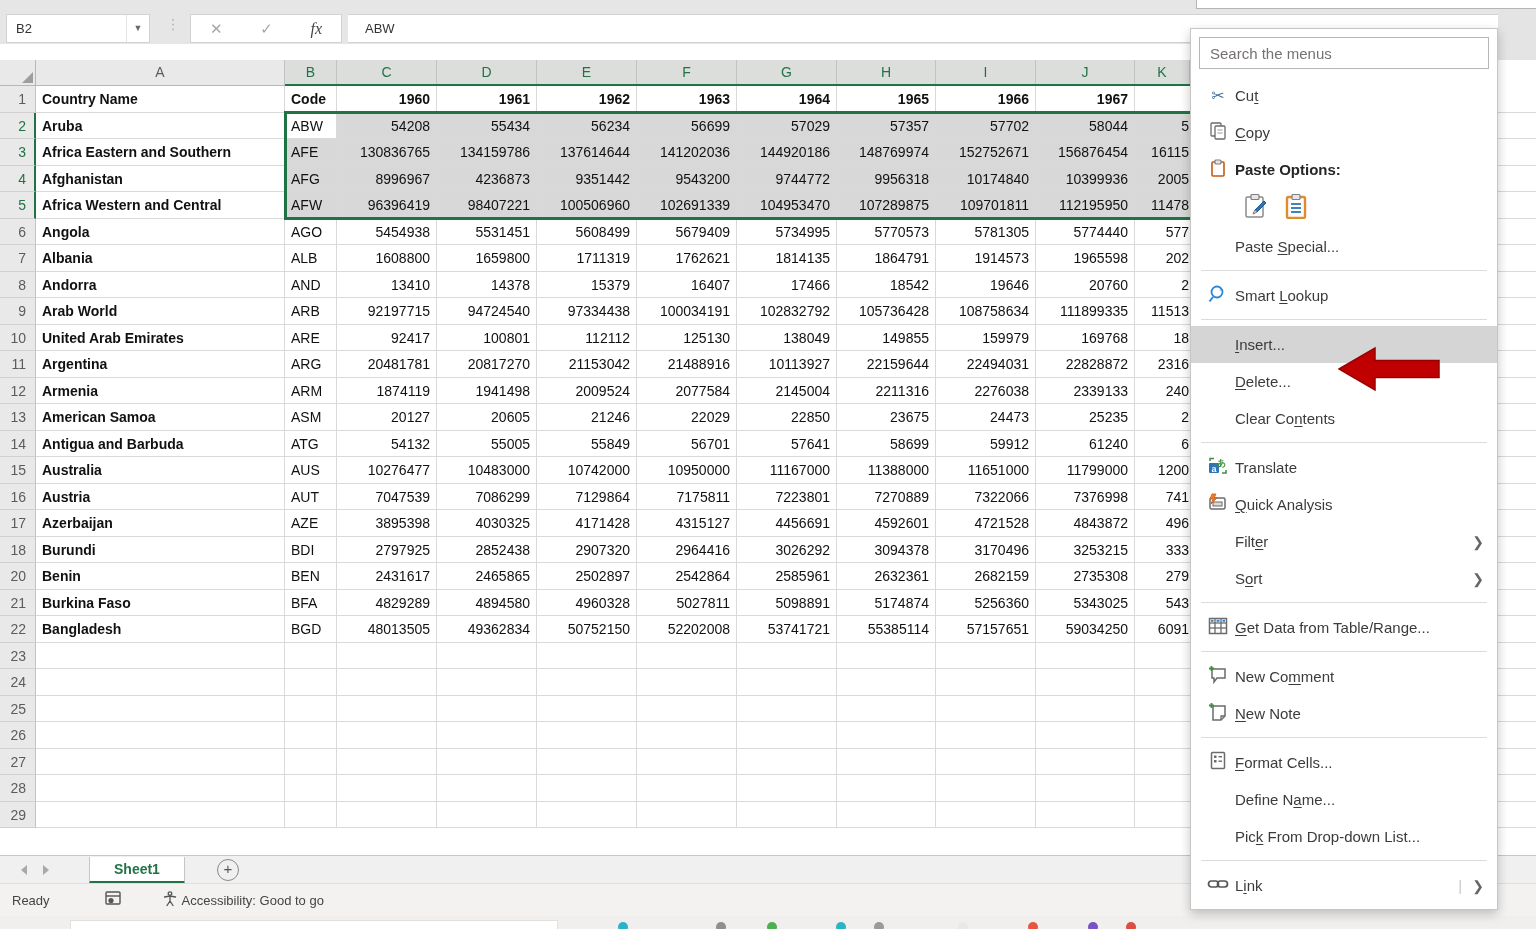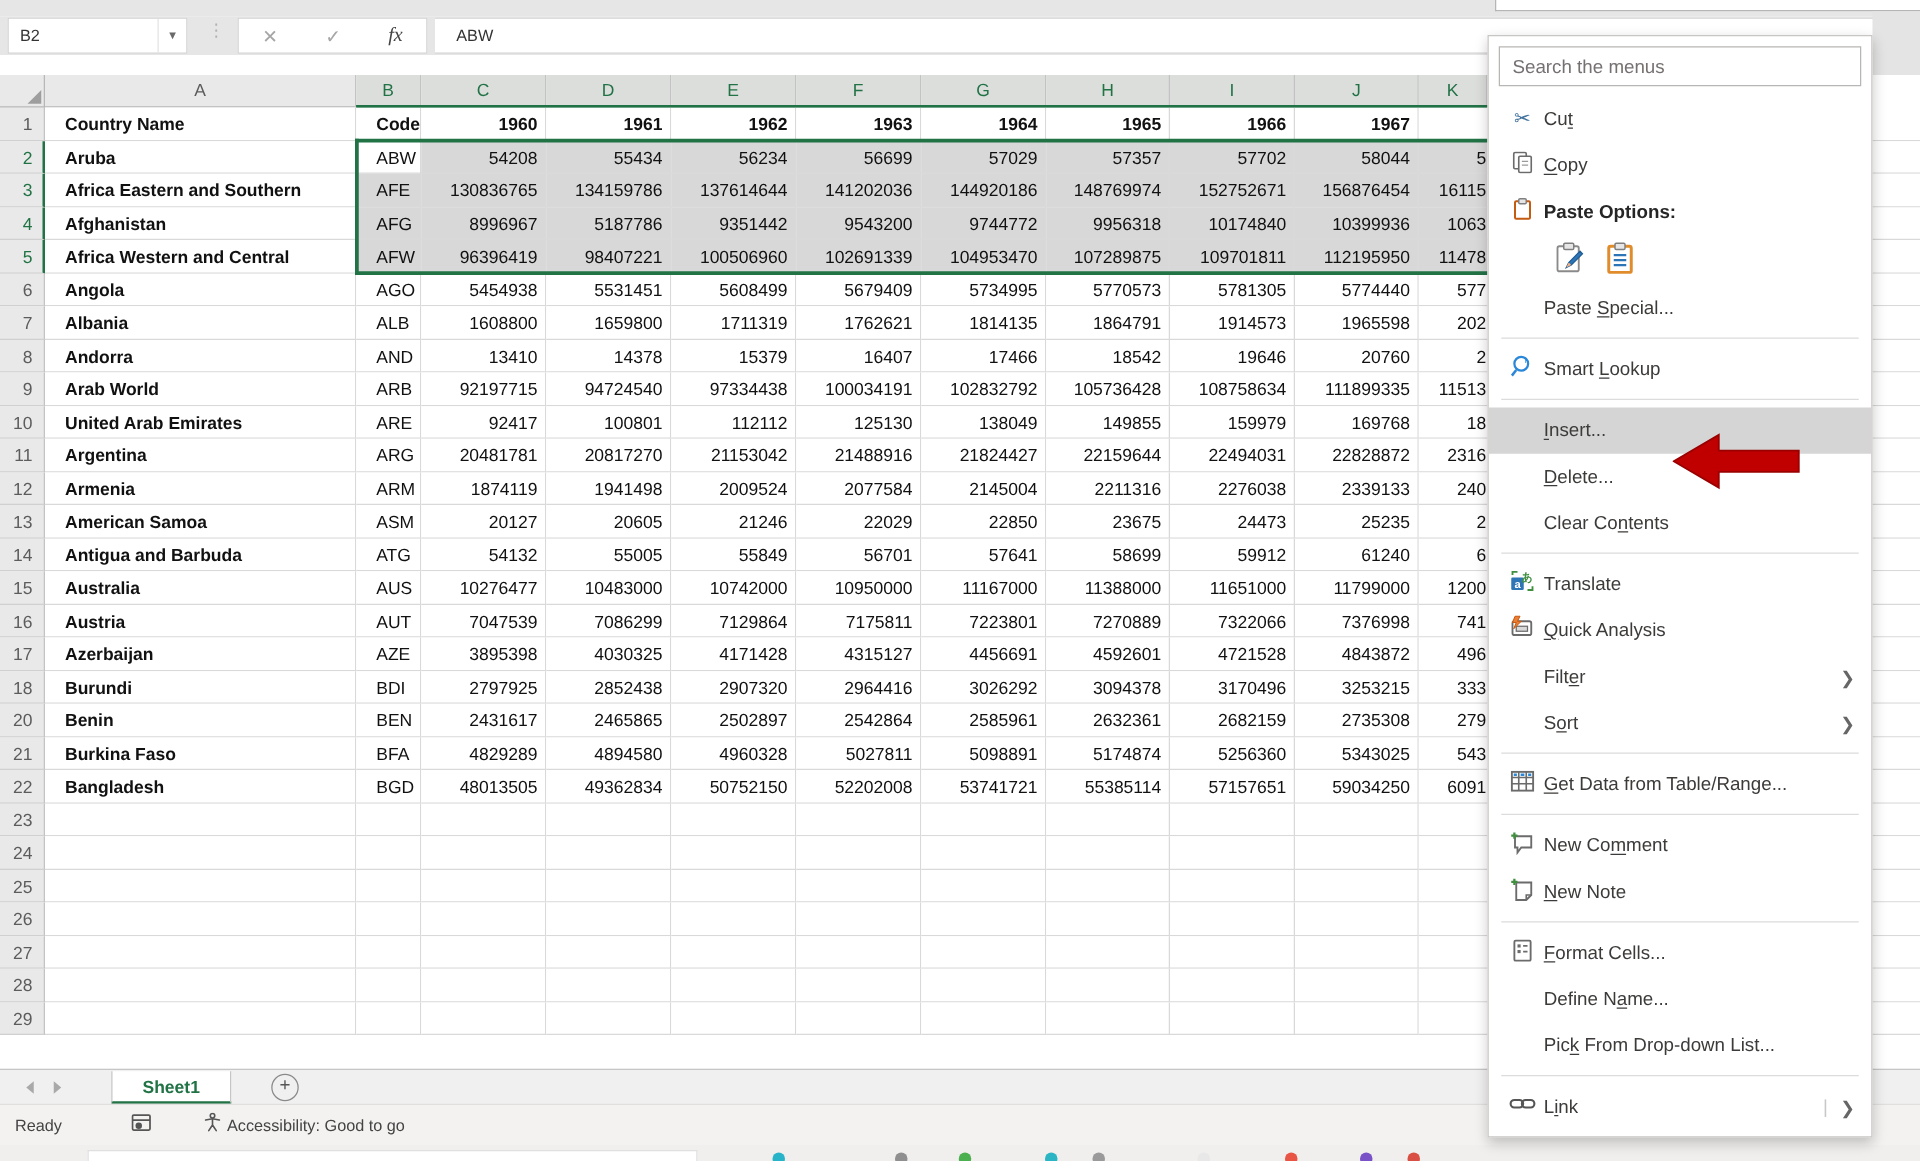--- a/index.html
+++ b/index.html
@@ -28,21 +28,21 @@
   .hdr-cell.selcol{background:#dcdedc;color:#217346;border-bottom:2px solid #217346;line-height:24px;}
   .corner{width:36px;background:#e9e9e9;border-right:1px solid #b7b7b7;border-bottom:1px solid #b7b7b7;box-sizing:border-box;position:relative;}
   .corner .tri{position:absolute;right:2px;bottom:2px;width:0;height:0;border-left:11px solid transparent;border-bottom:11px solid #9e9e9e;}
   .grid-row{display:flex;height:26.5px;box-sizing:border-box;}
   .row-hdr{width:36px;background:#e9e9e9;border-right:1px solid #c3c3c3;border-bottom:1px solid #d0d0d0;
            box-sizing:border-box;font-size:14px;color:#5c5c5c;text-align:right;padding-right:9px;line-height:26px;}
   .row-hdr.selrow{color:#217346;border-right:2px solid #217346;padding-right:8px;}
   .cell{background:#fff;border-right:1px solid #d9d9d9;border-bottom:1px solid #d9d9d9;box-sizing:border-box;
         font-size:14px;color:#111;line-height:26px;white-space:nowrap;overflow:hidden;}
   .cell.num{text-align:right;padding-right:6px;}
-  .cell.txt{padding-left:16px;}
+  .cell.txt{padding-left:6px;}
   .cell.bold{font-weight:bold;}
   .cell.sel{background:#d8d8d8;}
   .cell.active{background:#fff;}
   .cell.kcol{border-right:none;padding-right:1px;}
   .rowfill{flex:1;background:#fff;border-bottom:1px solid #d9d9d9;}
   .grid-row.hdr-data .cell{font-weight:bold;}
   
   .greenline{background:#217346;}
 
   
@@ -172,28 +172,28 @@
       <div class="cell num sel" style="width:100px">152752671</div>
       <div class="cell num sel" style="width:99px">156876454</div>
       <div class="cell num kcol sel" style="width:55px">16115</div>
       <div class="rowfill"></div>
     </div>
     <div class="grid-row">
       <div class="row-hdr selrow">4</div>
       <div class="cell txt bold" style="width:249px">Afghanistan</div>
       <div class="cell txt sel" style="width:52px">AFG</div>
       <div class="cell num sel" style="width:100px">8996967</div>
-      <div class="cell num sel" style="width:100px">5187786</div>
+      <div class="cell num sel" style="width:100px">4236873</div>
       <div class="cell num sel" style="width:100px">9351442</div>
       <div class="cell num sel" style="width:100px">9543200</div>
       <div class="cell num sel" style="width:100px">9744772</div>
       <div class="cell num sel" style="width:99px">9956318</div>
       <div class="cell num sel" style="width:100px">10174840</div>
       <div class="cell num sel" style="width:99px">10399936</div>
-      <div class="cell num kcol sel" style="width:55px">1063</div>
+      <div class="cell num kcol sel" style="width:55px">2005</div>
       <div class="rowfill"></div>
     </div>
     <div class="grid-row">
       <div class="row-hdr selrow">5</div>
       <div class="cell txt bold" style="width:249px">Africa Western and Central</div>
       <div class="cell txt sel" style="width:52px">AFW</div>
       <div class="cell num sel" style="width:100px">96396419</div>
       <div class="cell num sel" style="width:100px">98407221</div>
       <div class="cell num sel" style="width:100px">100506960</div>
       <div class="cell num sel" style="width:100px">102691339</div>
@@ -280,21 +280,21 @@
       <div class="rowfill"></div>
     </div>
     <div class="grid-row">
       <div class="row-hdr">11</div>
       <div class="cell txt bold" style="width:249px">Argentina</div>
       <div class="cell txt" style="width:52px">ARG</div>
       <div class="cell num" style="width:100px">20481781</div>
       <div class="cell num" style="width:100px">20817270</div>
       <div class="cell num" style="width:100px">21153042</div>
       <div class="cell num" style="width:100px">21488916</div>
-      <div class="cell num" style="width:100px">21824427</div>
+      <div class="cell num" style="width:100px">10113927</div>
       <div class="cell num" style="width:99px">22159644</div>
       <div class="cell num" style="width:100px">22494031</div>
       <div class="cell num" style="width:99px">22828872</div>
       <div class="cell num kcol" style="width:55px">2316</div>
       <div class="rowfill"></div>
     </div>
     <div class="grid-row">
       <div class="row-hdr">12</div>
       <div class="cell txt bold" style="width:249px">Armenia</div>
       <div class="cell txt" style="width:52px">ARM</div>

